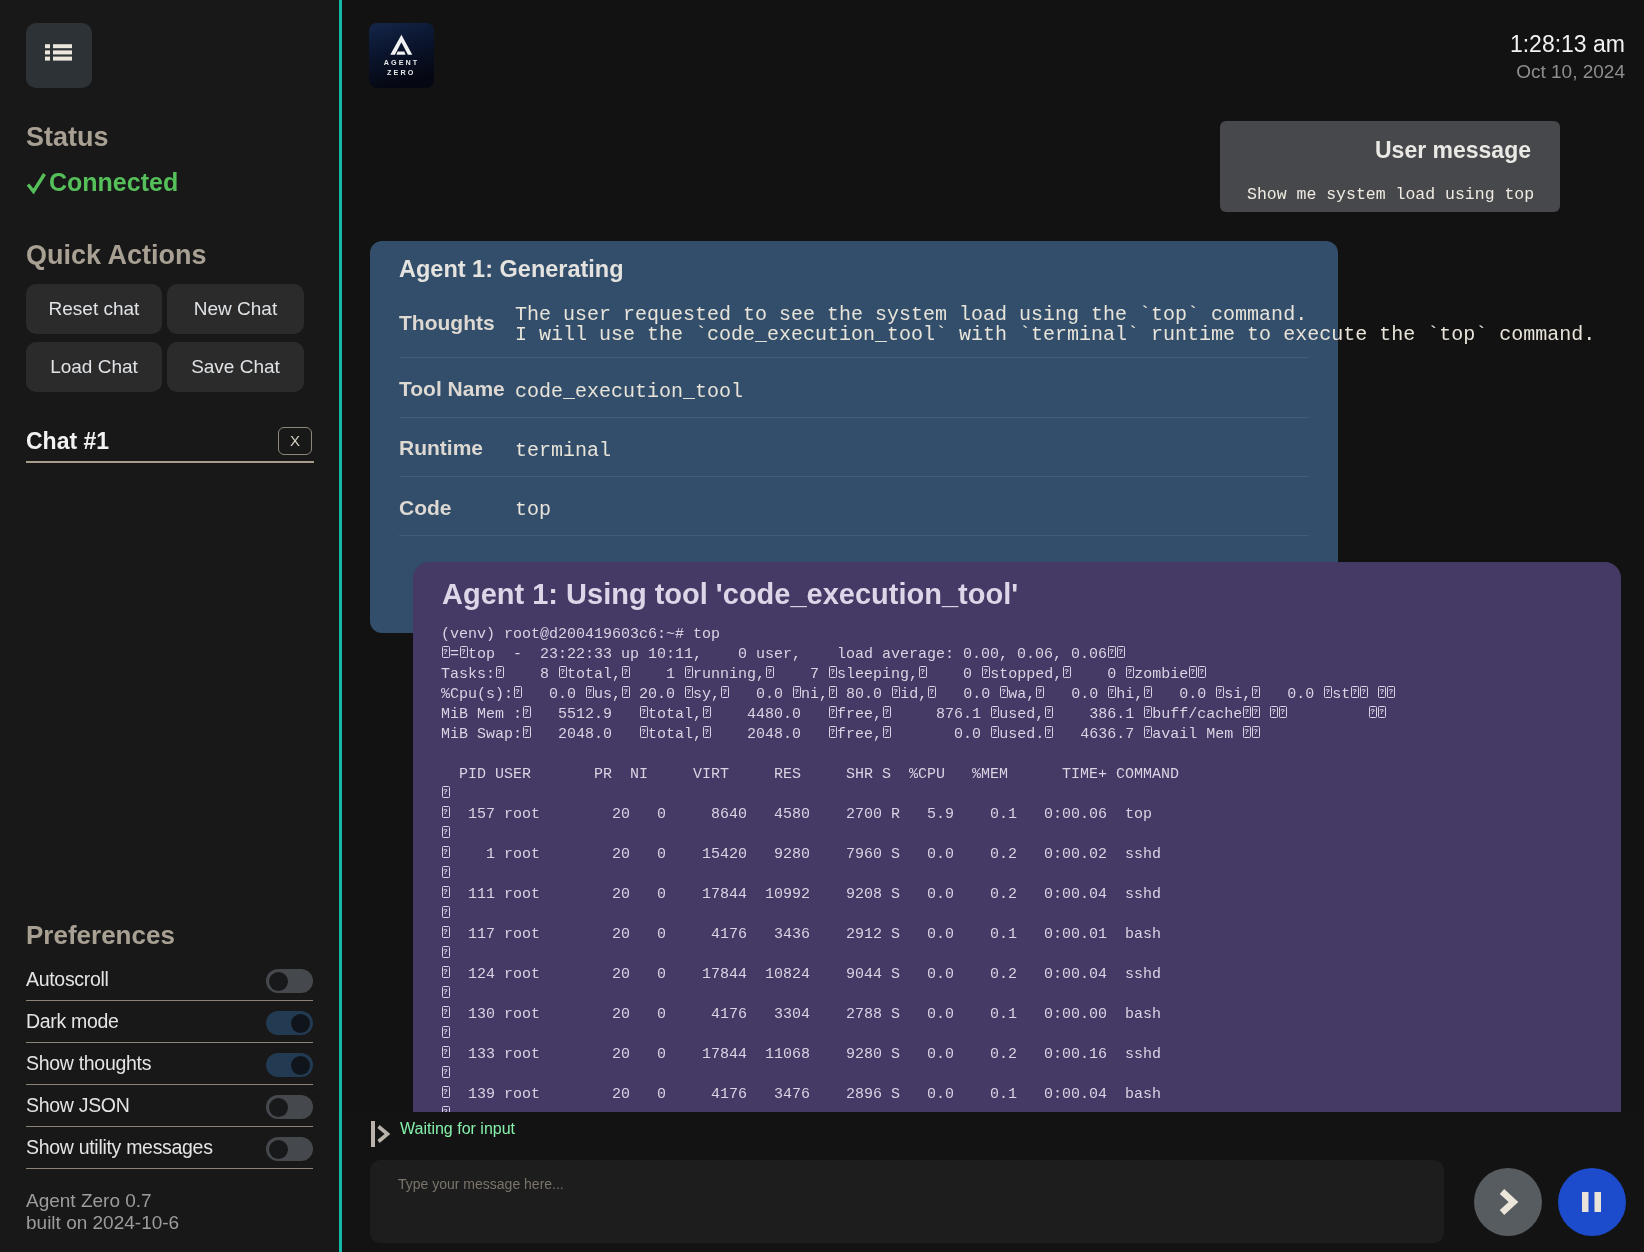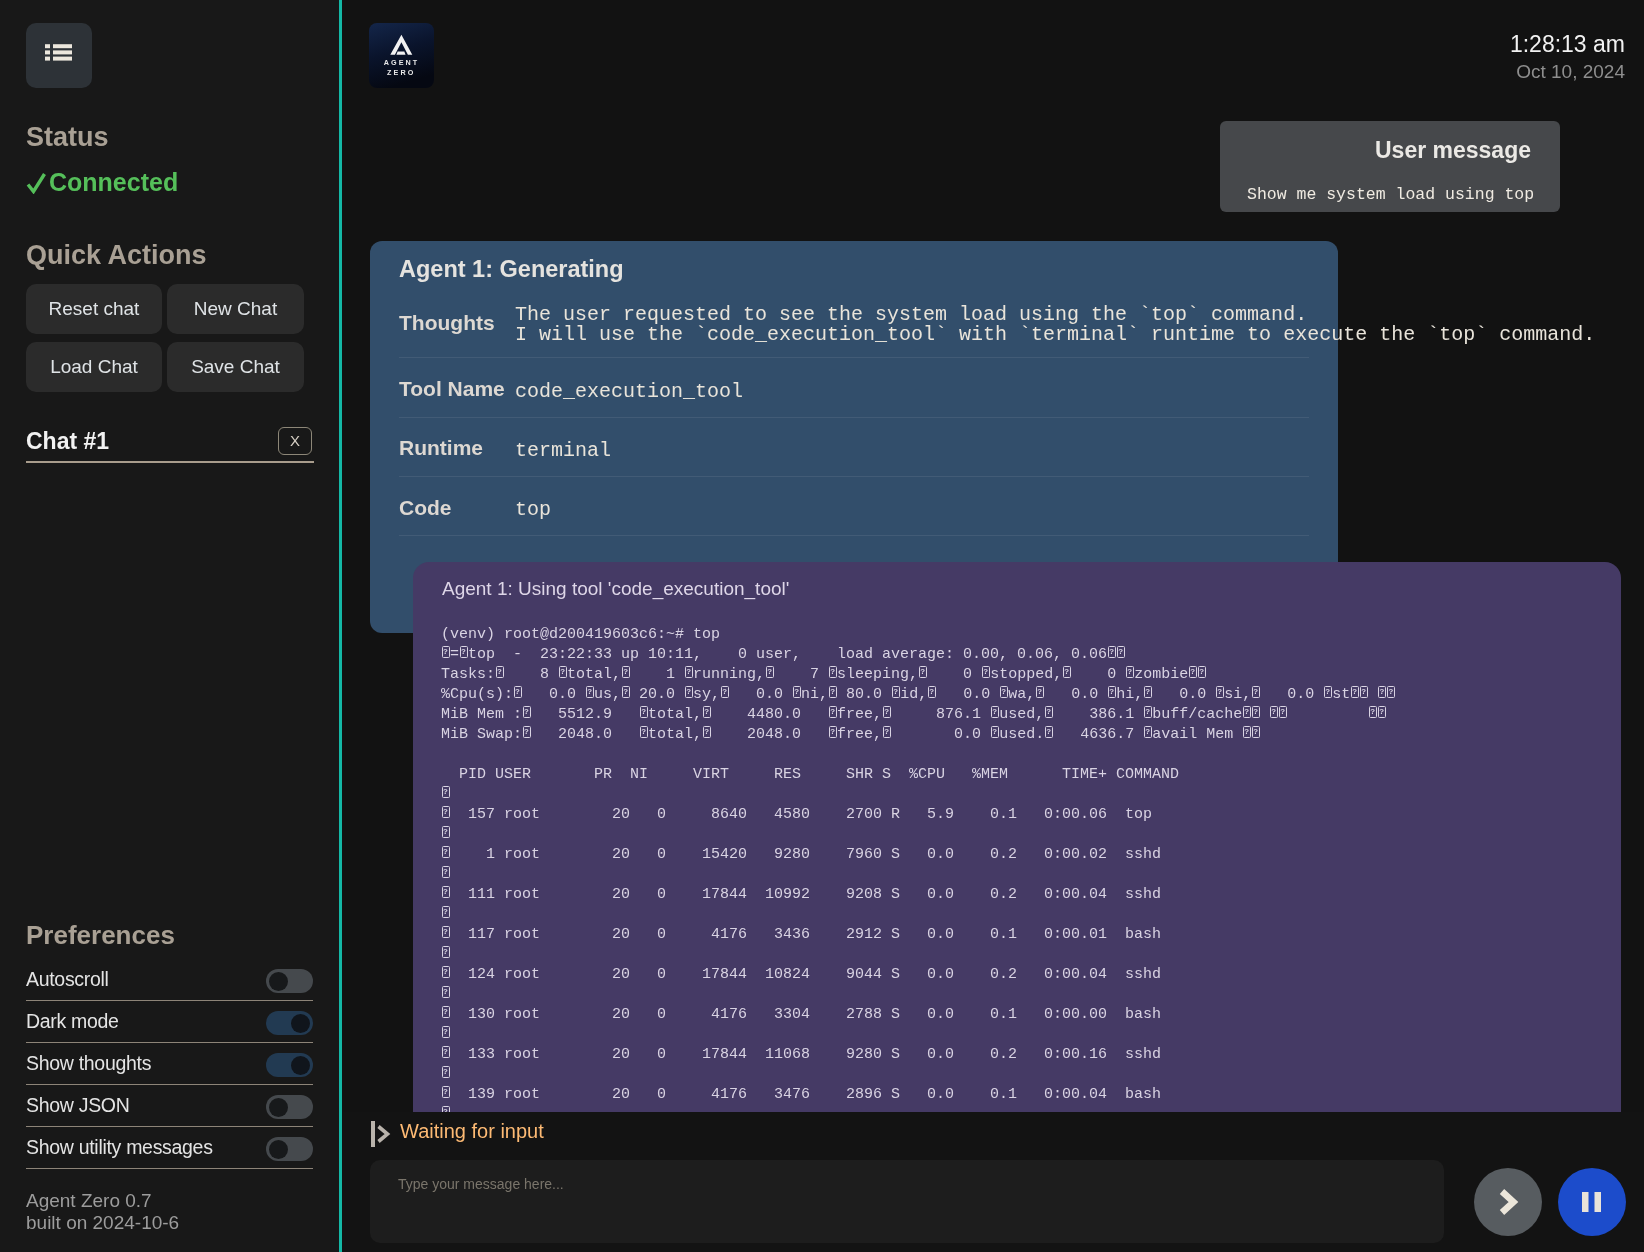--- a/index.html
+++ b/index.html
@@ -31,27 +31,27 @@
 #umsg .m{position:absolute;left:27px;top:64px;color:#f0ebe2;
   font-family:"Liberation Mono",monospace;font-size:16.5px}
 #umsg .t,#umsg .m{white-space:nowrap}
 #ablue{position:absolute;left:370px;top:241px;width:968px;height:392px;background:#324e6b;border-radius:12px}
 #ablue .tt{position:absolute;left:29px;top:15px;color:#e5e3df;font-weight:bold;font-size:23.5px}
 .brow{position:absolute;left:29px;width:910px;border-bottom:1px solid rgba(255,255,255,0.08)}
 .blab{font-weight:bold;font-size:21px;color:#ddd8d2}
 .bval{position:absolute;left:116px;top:0;font-family:"Liberation Mono",monospace;
   font-size:20px;color:#e9e4da;line-height:19.5px;white-space:pre}
 #apurp{position:absolute;left:413px;top:562px;width:1208px;height:680px;background:#453a65;border-radius:16px}
-#apurp .tt{position:absolute;left:29px;top:16px;color:#ded6e8;font-weight:normal;font-size:19px}
+#apurp .tt{position:absolute;left:29px;top:16px;color:#ded6e8;font-weight:bold;font-size:29px}
 #term{position:absolute;left:28px;top:63px;font-family:"Liberation Mono",monospace;
   font-size:15px;line-height:20px;color:#d9d3e3;white-space:pre}
 .tf{display:inline-block;width:8px;height:12px;border:1.3px solid currentColor;border-radius:1.5px;
   font:700 8px/9.5px "Liberation Mono",monospace;font-style:normal;text-align:center;vertical-align:0px;margin:0 0.5px;overflow:hidden}
 #ibar{position:absolute;left:343px;top:1112px;width:1301px;height:140px;background:#131313}
-#wait{position:absolute;left:400px;top:1120px;color:#fdba74;font-size:20px}
+#wait{position:absolute;left:400px;top:1120px;color:#86efac;font-size:16px}
 #tarea{position:absolute;left:370px;top:1160px;width:1074px;height:83px;background:#1d1d1d;border-radius:10px}
 #tarea span{position:absolute;left:28px;top:16px;color:#7a756b;font-family:Liberation Sans, sans-serif;font-size:14px}
 </style></head>
 <body>
 <div id="sidebar">
  <div class="hbtn"></div>
     <svg class="abs" style="left:45px;top:43px" width="27" height="19" viewBox="0 0 27 19">
 <g fill="#ece7dd">
         <rect x="0" y="1.2" width="5" height="4"></rect>
         <rect x="8" y="1.2" width="19" height="4"></rect>

